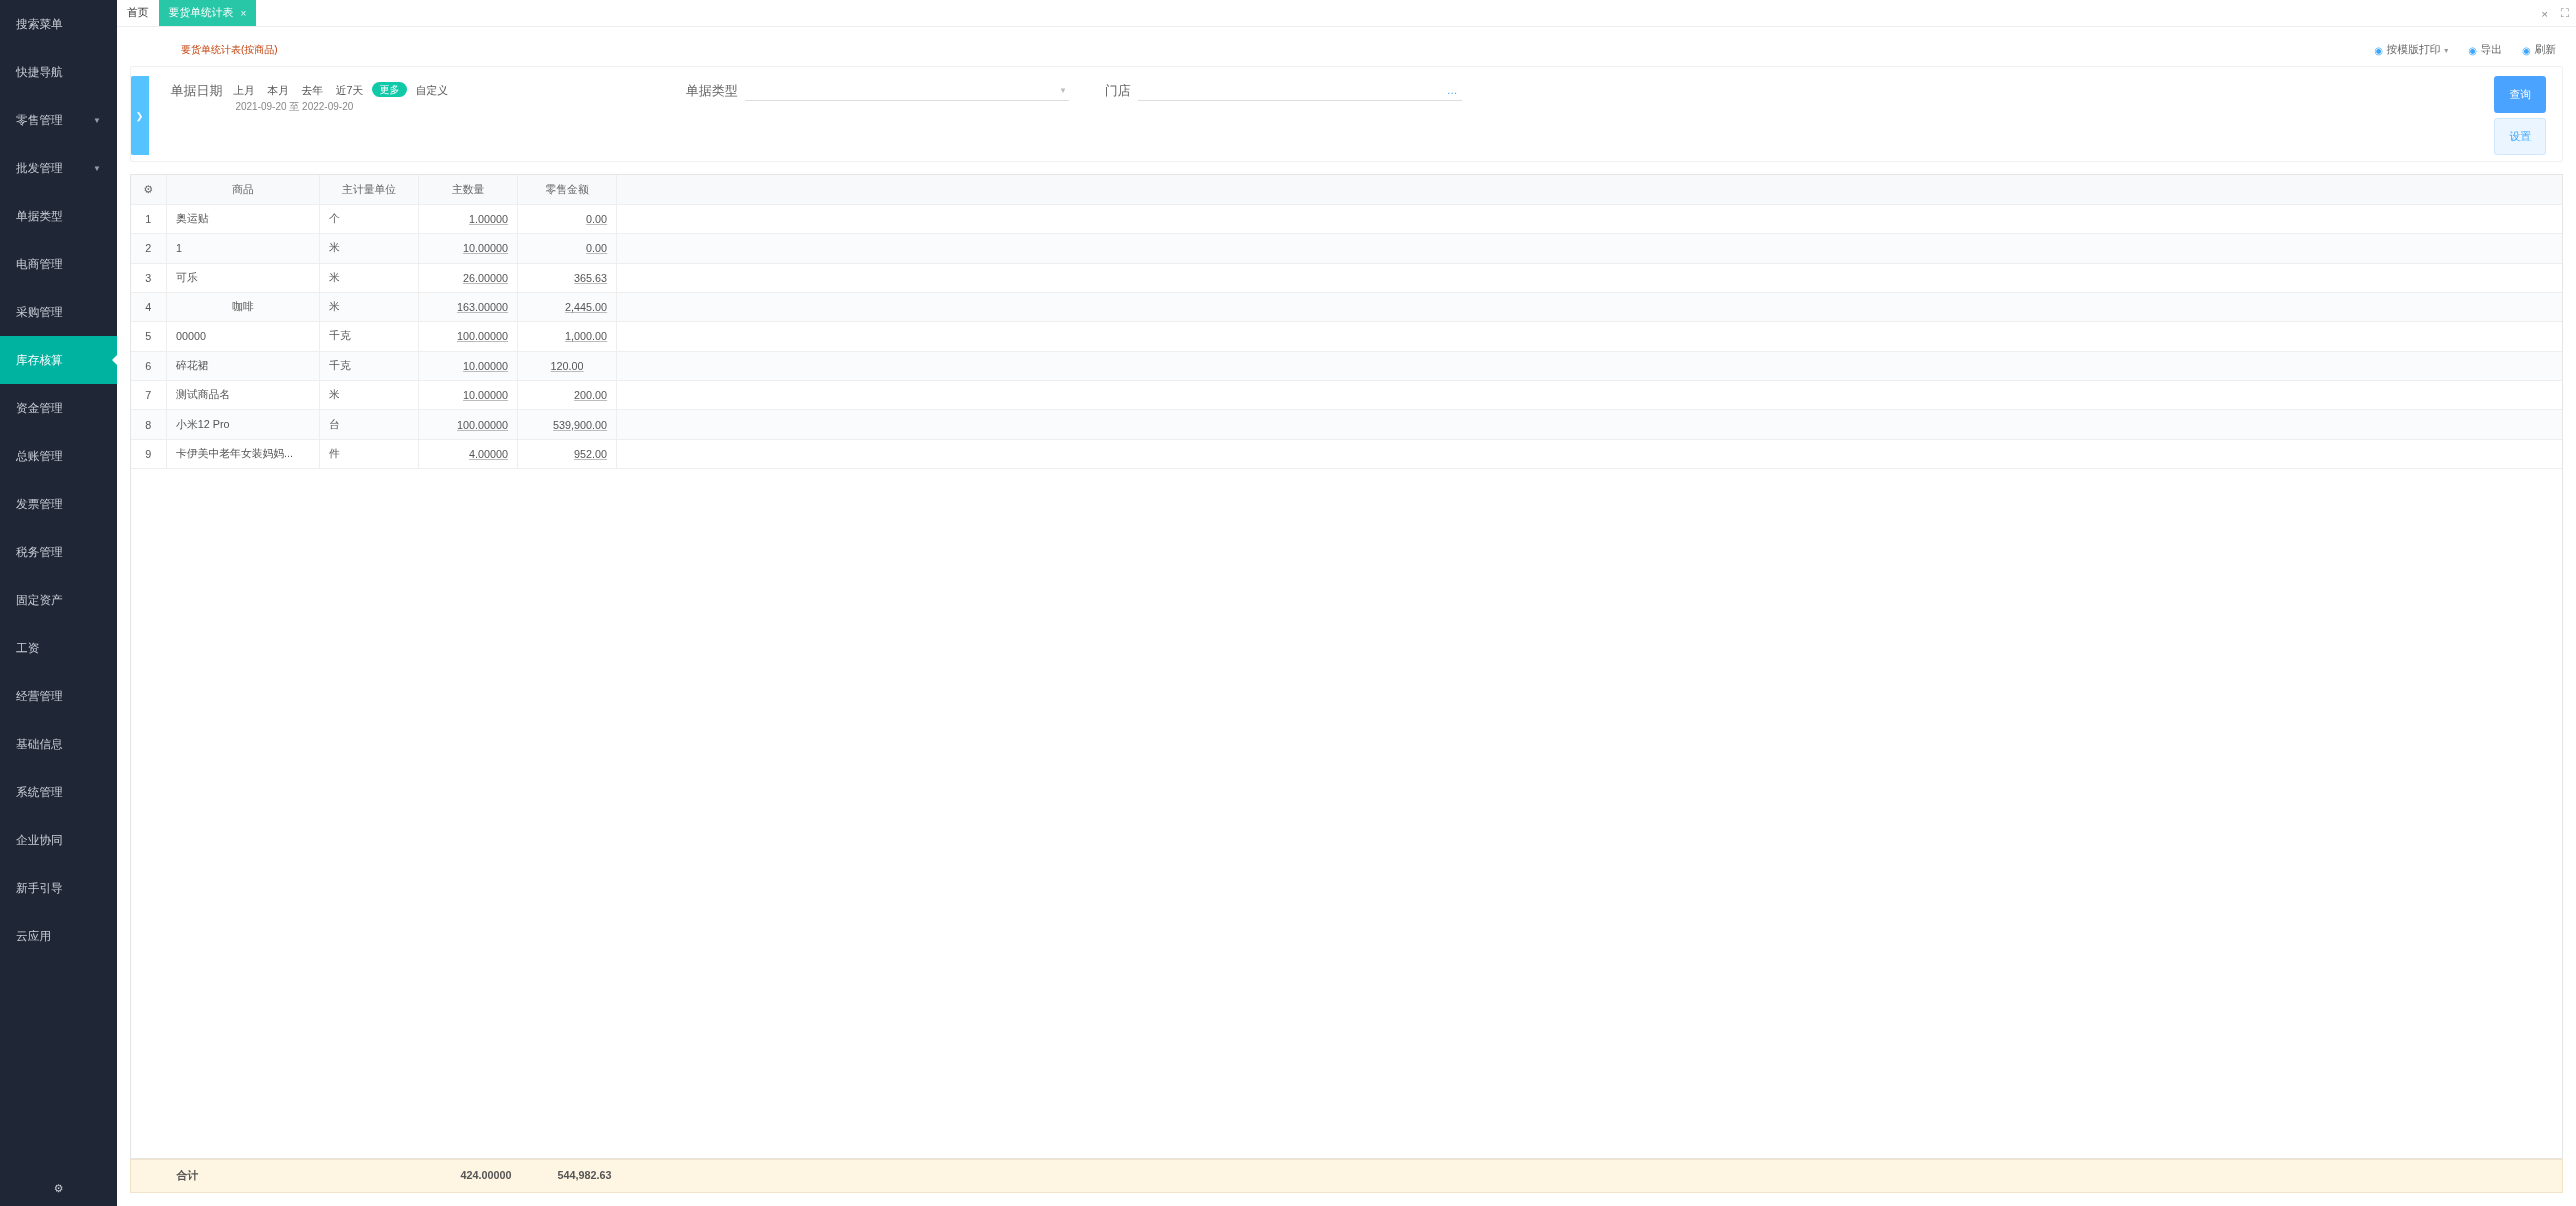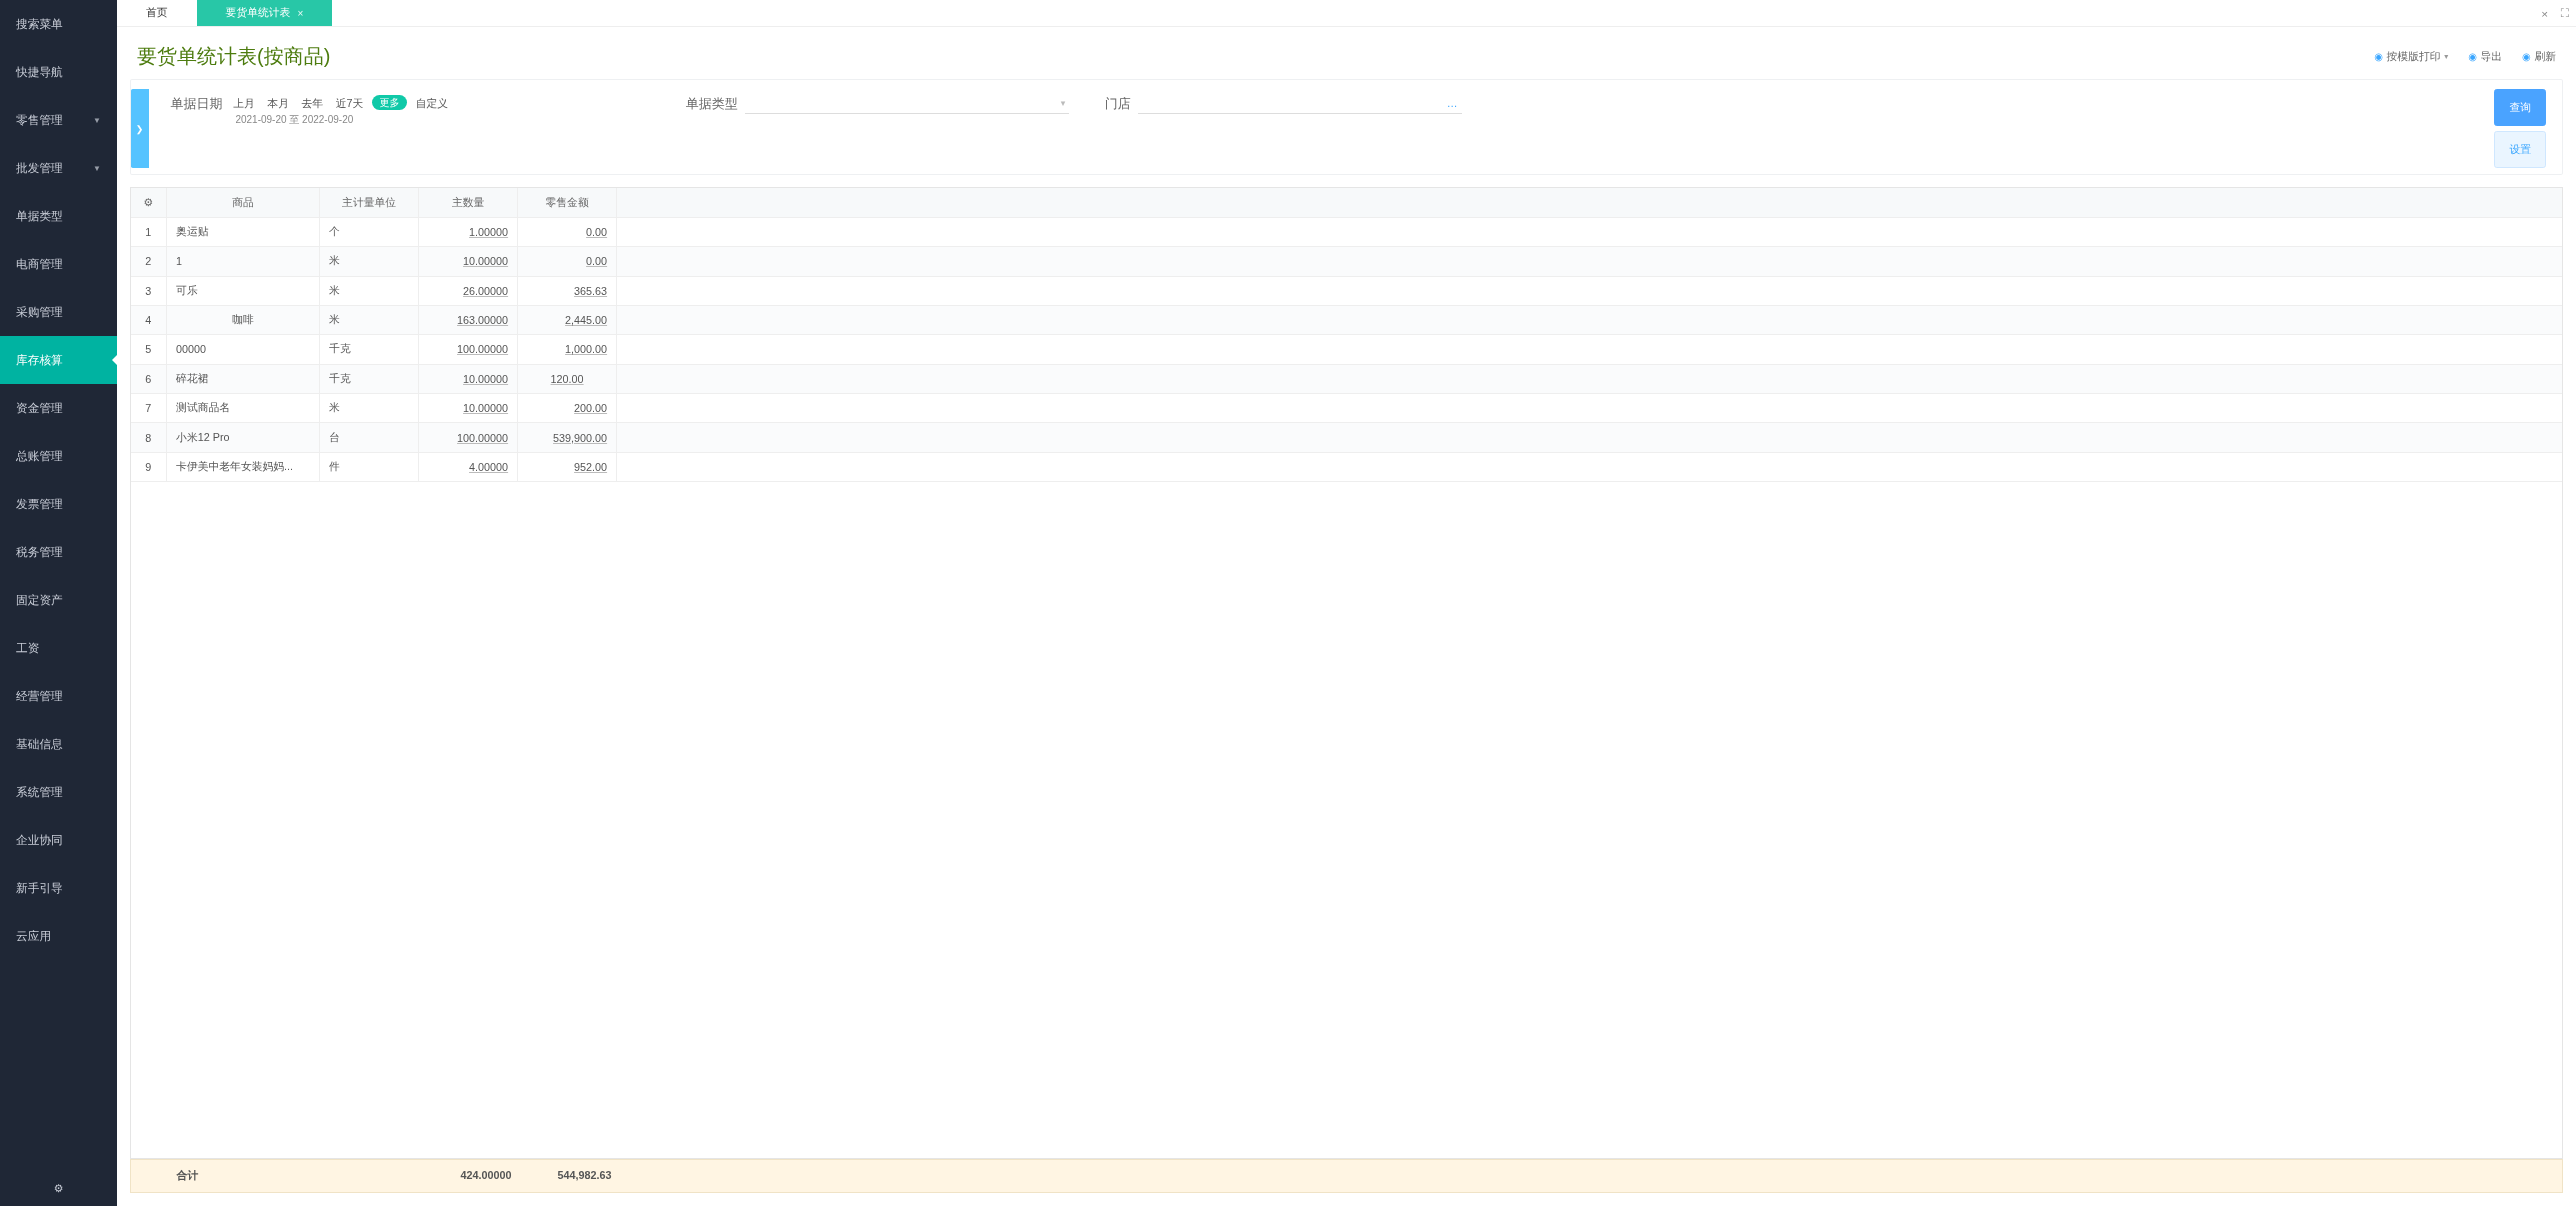--- a/index.html
+++ b/index.html
@@ -69,21 +69,21 @@
     .tabs {
       height: 27px;
       display: flex;
       align-items: stretch;
       background: #fff;
       border-bottom: 0.9px solid #eee;
     }
     .tab {
       display: flex;
       align-items: center;
-      padding: 0 29px;
+      padding: 0 10px;
       font-size: 10.8px;
       color: #666;
       cursor: pointer;
       background: #f5f7fa;
     }
     .tab.home { background: #fff; color:#333; }
     .tab.active {
       background: #28c7a7;
       color: #fff;
     }
@@ -98,23 +98,24 @@
     }
     .icon-btn { cursor: pointer; font-size: 11.7px; }
 
     
     .page-title-bar {
       display: flex;
       align-items: center;
       padding: 16px 20px 9px 20px;
     }
     .page-title {
-      font-size: 20px;
-      color: #4d7c0f;
+      font-size: 10px;
+      color: #c2410c;
       font-weight: 500;
+      margin-left: 44px;
     }
     .title-actions {
       margin-left: auto;
       display: flex;
       align-items: center;
       gap: 20px;
       color: #666;
       font-size: 10.8px;
     }
     .link-btn {

